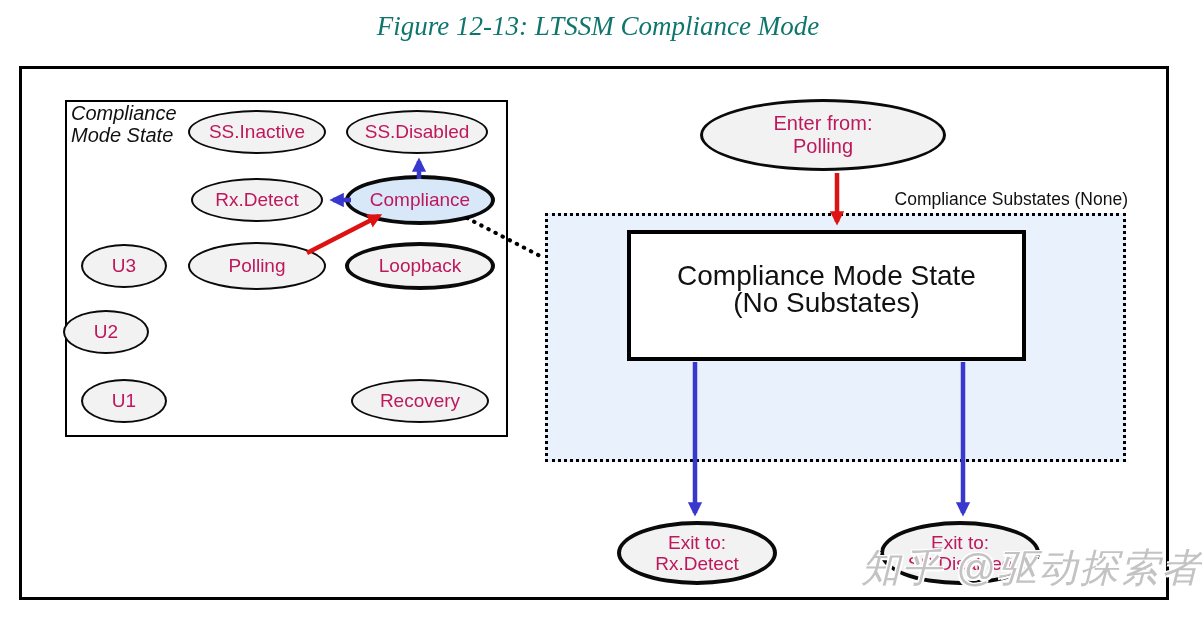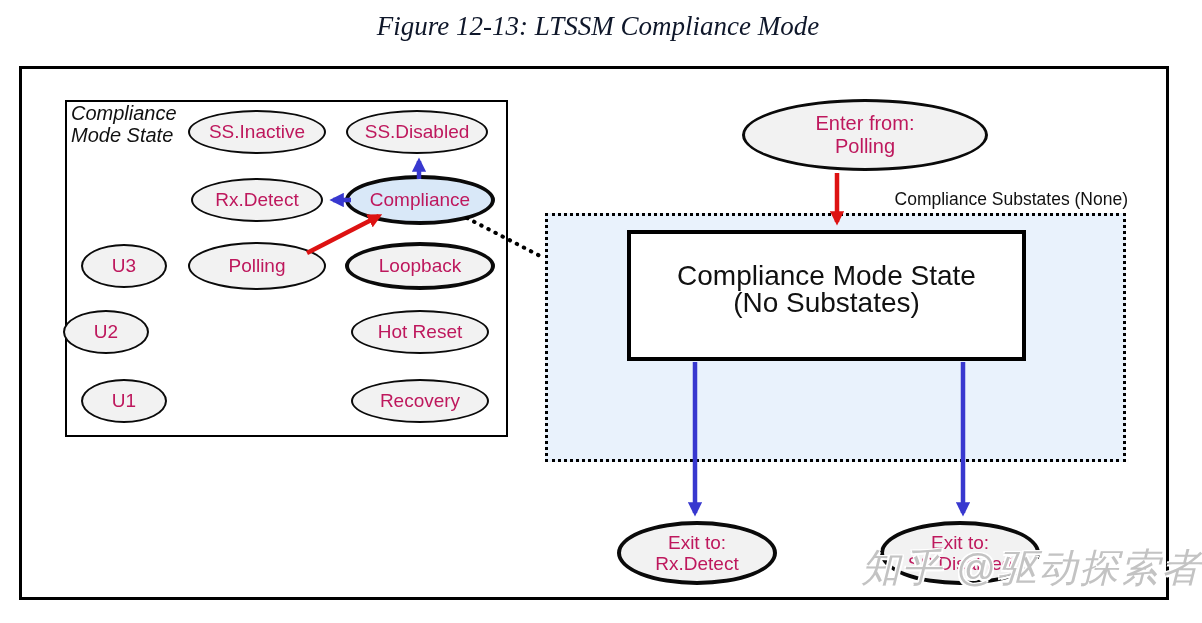--- a/index.html
+++ b/index.html
@@ -2,21 +2,21 @@
 <html style="--arrow-red: #dd1212; --arrow-blue: #3838cf; --highlight-fill: #d9e8f8; --substates-fill: #e9f2fc; --ellipse-fill: #f2f2f2;"><head>
 <meta charset="utf-8">
 <style>
   html,body { margin:0; padding:0; background:#fff; }
   #canvas {
     position:relative; width:1202px; height:623px; background:#ffffff;
     font-family:"Liberation Sans", sans-serif; color:#111; overflow:hidden;
   }
   .title {
     position:absolute; top:11px; left:0; width:1196px; text-align:center;
-    font-family:"Liberation Serif", serif; font-style:italic; font-size:27px; color:#0f172a;
+    font-family:"Liberation Serif", serif; font-style:italic; font-size:27px; color:#0f766e;
   }
   .outer-box {
     position:absolute; left:19px; top:66px; width:1150px; height:534px;
     border:3px solid #000; background:#fff; box-sizing:border-box;
   }
   .left-panel {
     position:absolute; left:65px; top:100px; width:443px; height:337px;
     border:2.5px solid #000; box-sizing:border-box; background:#fff;
   }
   .panel-label {
@@ -37,21 +37,21 @@
   .e-compliance { left:345px; top:175px; width:150px; height:50px; border-width:4px; }
   .e-u3         { left:81px;  top:244px; width:86px;  height:44px; }
   .e-polling    { left:188px; top:242px; width:138px; height:48px; }
   .e-loopback   { left:345px; top:242px; width:150px; height:48px; border-width:4px; }
   .e-u2         { left:63px;  top:310px; width:86px;  height:44px; }
   .e-hotreset   { left:351px; top:310px; width:138px; height:44px; }
   .e-u1         { left:81px;  top:379px; width:86px;  height:44px; }
   .e-u0         { left:188px; top:379px; width:138px; height:44px; }
   .e-recovery   { left:351px; top:379px; width:138px; height:44px; }
 
-  .e-enter { left:742px; top:99px;  width:246px; height:72px; border-width:3px; font-size:20px; line-height:23px; }
+  .e-enter { left:700px; top:99px;  width:246px; height:72px; border-width:3px; font-size:20px; line-height:23px; }
   .e-exit1 { left:617px; top:521px; width:160px; height:64px; border-width:4px; line-height:21px; }
   .e-exit2 { left:880px; top:521px; width:160px; height:64px; border-width:4px; line-height:21px; }
 
   .substates-box {
     position:absolute; left:545px; top:213px; width:581px; height:249px;
     border:3px dotted #000; background:var(--substates-fill, #e9f2fc); box-sizing:border-box;
   }
   .substates-label {
     position:absolute; top:189px; right:74px; font-size:17.5px; color:#111;
   }
@@ -107,23 +107,20 @@
   </div>
   <div class="ell e-polling">
     <span>Polling</span>
   </div>
   <div class="ell e-loopback">
     <span>Loopback</span>
   </div>
   <div class="ell e-u2">
     <span>U2</span>
   </div>
-  <div class="ell e-hotreset">
-    <span>Hot Reset</span>
-  </div>
   <div class="ell e-u1">
     <span>U1</span>
   </div>
   <div class="ell e-recovery">
     <span>Recovery</span>
   </div>
 
   <div class="substates-box"></div>
   <div class="substates-label">Compliance Substates (None)</div>
 

